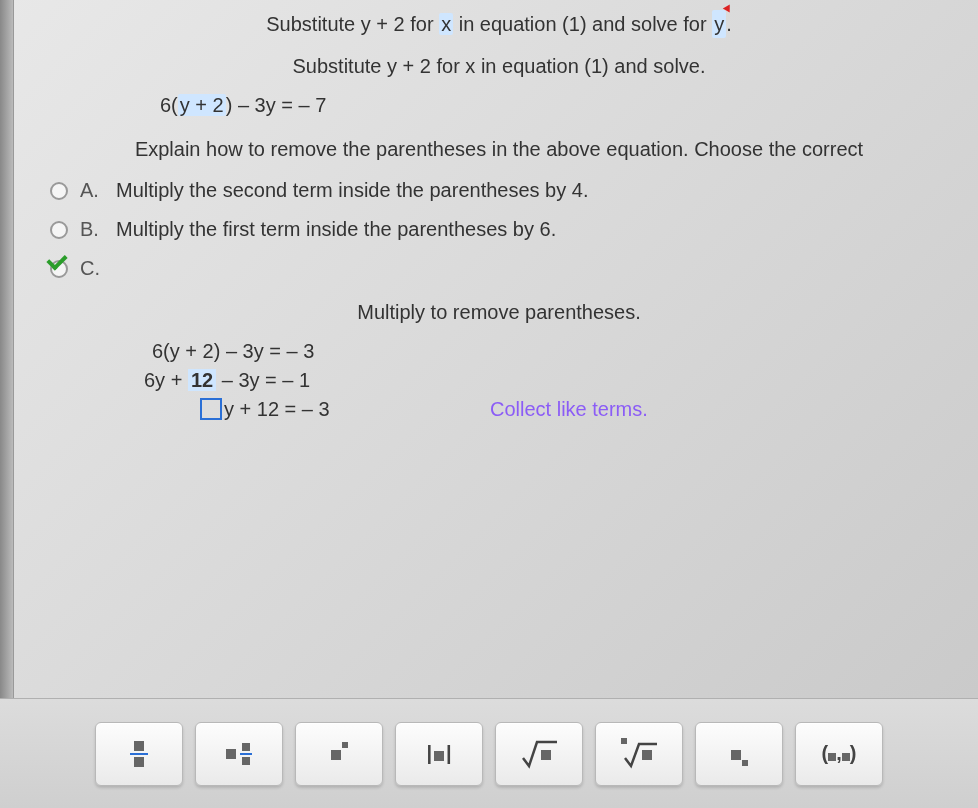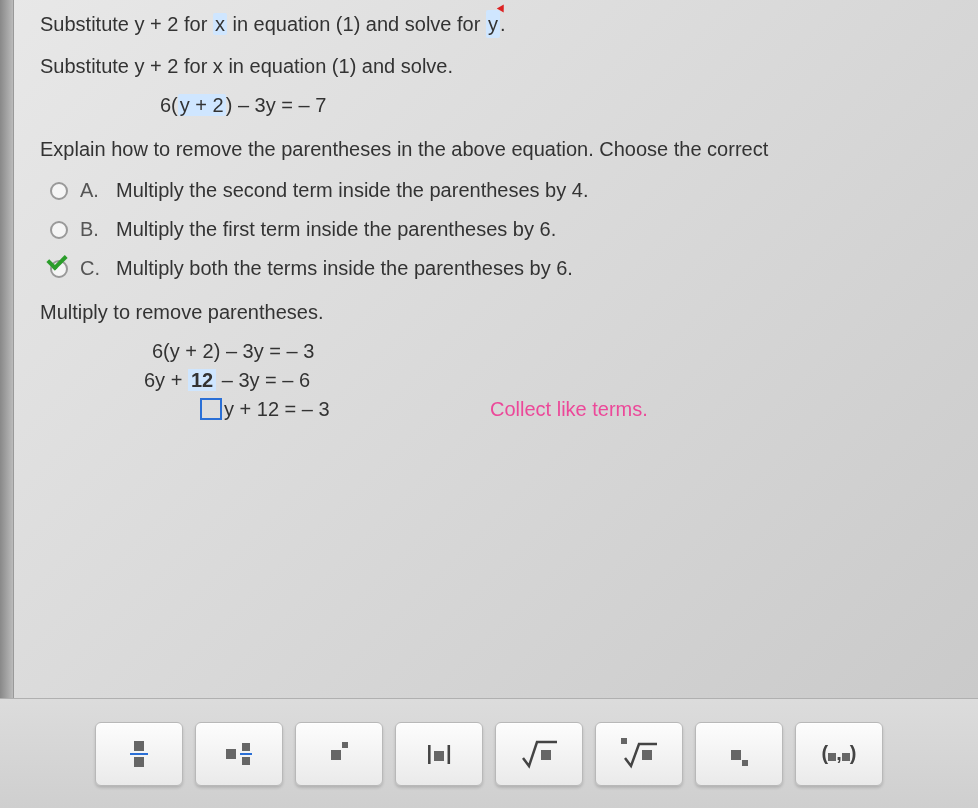--- a/index.html
+++ b/index.html
@@ -19,21 +19,21 @@
     position: relative;
     height: 100%;
   }
   .scroll-edge {
     position: absolute;
     left: 0; top: 0; bottom: 0;
     width: 14px;
     background: linear-gradient(to right, #888, #bbb);
     border-right: 1px solid #999;
   }
-  .line { margin: 0 0 14px 0; line-height: 1.4; }
+  .line { margin: 0 0 14px 0; line-height: 1.4; text-align: center; }
   .hl { background: #cfe6ff; padding: 0 2px; border-radius: 2px; }
   .hint-arrow {
     position: relative;
     display: inline-block;
   }
   .hint-arrow::after {
     content: "";
     position: absolute;
     top: -6px; right: -6px;
     width: 0; height: 0;
@@ -58,21 +58,21 @@
     left: -4px; top: -8px;
     width: 14px; height: 8px;
     border-left: 4px solid #2a9d2a;
     border-bottom: 4px solid #2a9d2a;
     transform: rotate(-45deg);
   }
   .opt-letter { color: #555; min-width: 24px; }
   .work-block { margin: 6px 0 0 90px; font-size: 20px; }
   .work-row { display: flex; align-items: center; margin-bottom: 6px; }
   .work-eq { width: 360px; text-align: left; }
-  .work-hint { color: #ec4899; }
+  .work-hint { color: #8b5cf6; }
   .boxed {
     display: inline-block;
     width: 22px; height: 22px;
     border: 2px solid #2a6fd6;
     margin-right: 2px;
     vertical-align: -4px;
   }
   .num-hl { background: #cfe6ff; padding: 0 3px; font-weight: bold; }
   .toolbar {
     position: absolute;
@@ -133,33 +133,32 @@
       <span>Multiply the second term inside the parentheses by 4.</span>
     </div>
     <div class="opt-row">
       <span class="radio"></span>
       <span class="opt-letter">B.</span>
       <span>Multiply the first term inside the parentheses by 6.</span>
     </div>
     <div class="opt-row">
       <span class="radio checked"></span>
       <span class="opt-letter">C.</span>
-      <span>Multiply both the terms inside the parentheses by 6.</span>
     </div>
   </div>
 
   <p class="line">Multiply to remove parentheses.</p>
 
   <div class="work-block">
     <div class="work-row">
       <div class="work-eq" style="padding-left:22px;">6(y + 2) – 3y = – 3</div>
     </div>
     <div class="work-row">
       <div class="work-eq" style="padding-left:14px;">
-        <span>6y + </span><span class="num-hl">12</span><span> – 3y = – 6</span>
+        <span>6y + </span><span class="num-hl">12</span><span> – 3y = – 1</span>
       </div>
     </div>
     <div class="work-row">
       <div class="work-eq" style="padding-left:70px;">
         <span class="boxed"></span><span>y + 12 = – 3</span>
       </div>
       <div class="work-hint">Collect like terms.</div>
     </div>
   </div>
 

